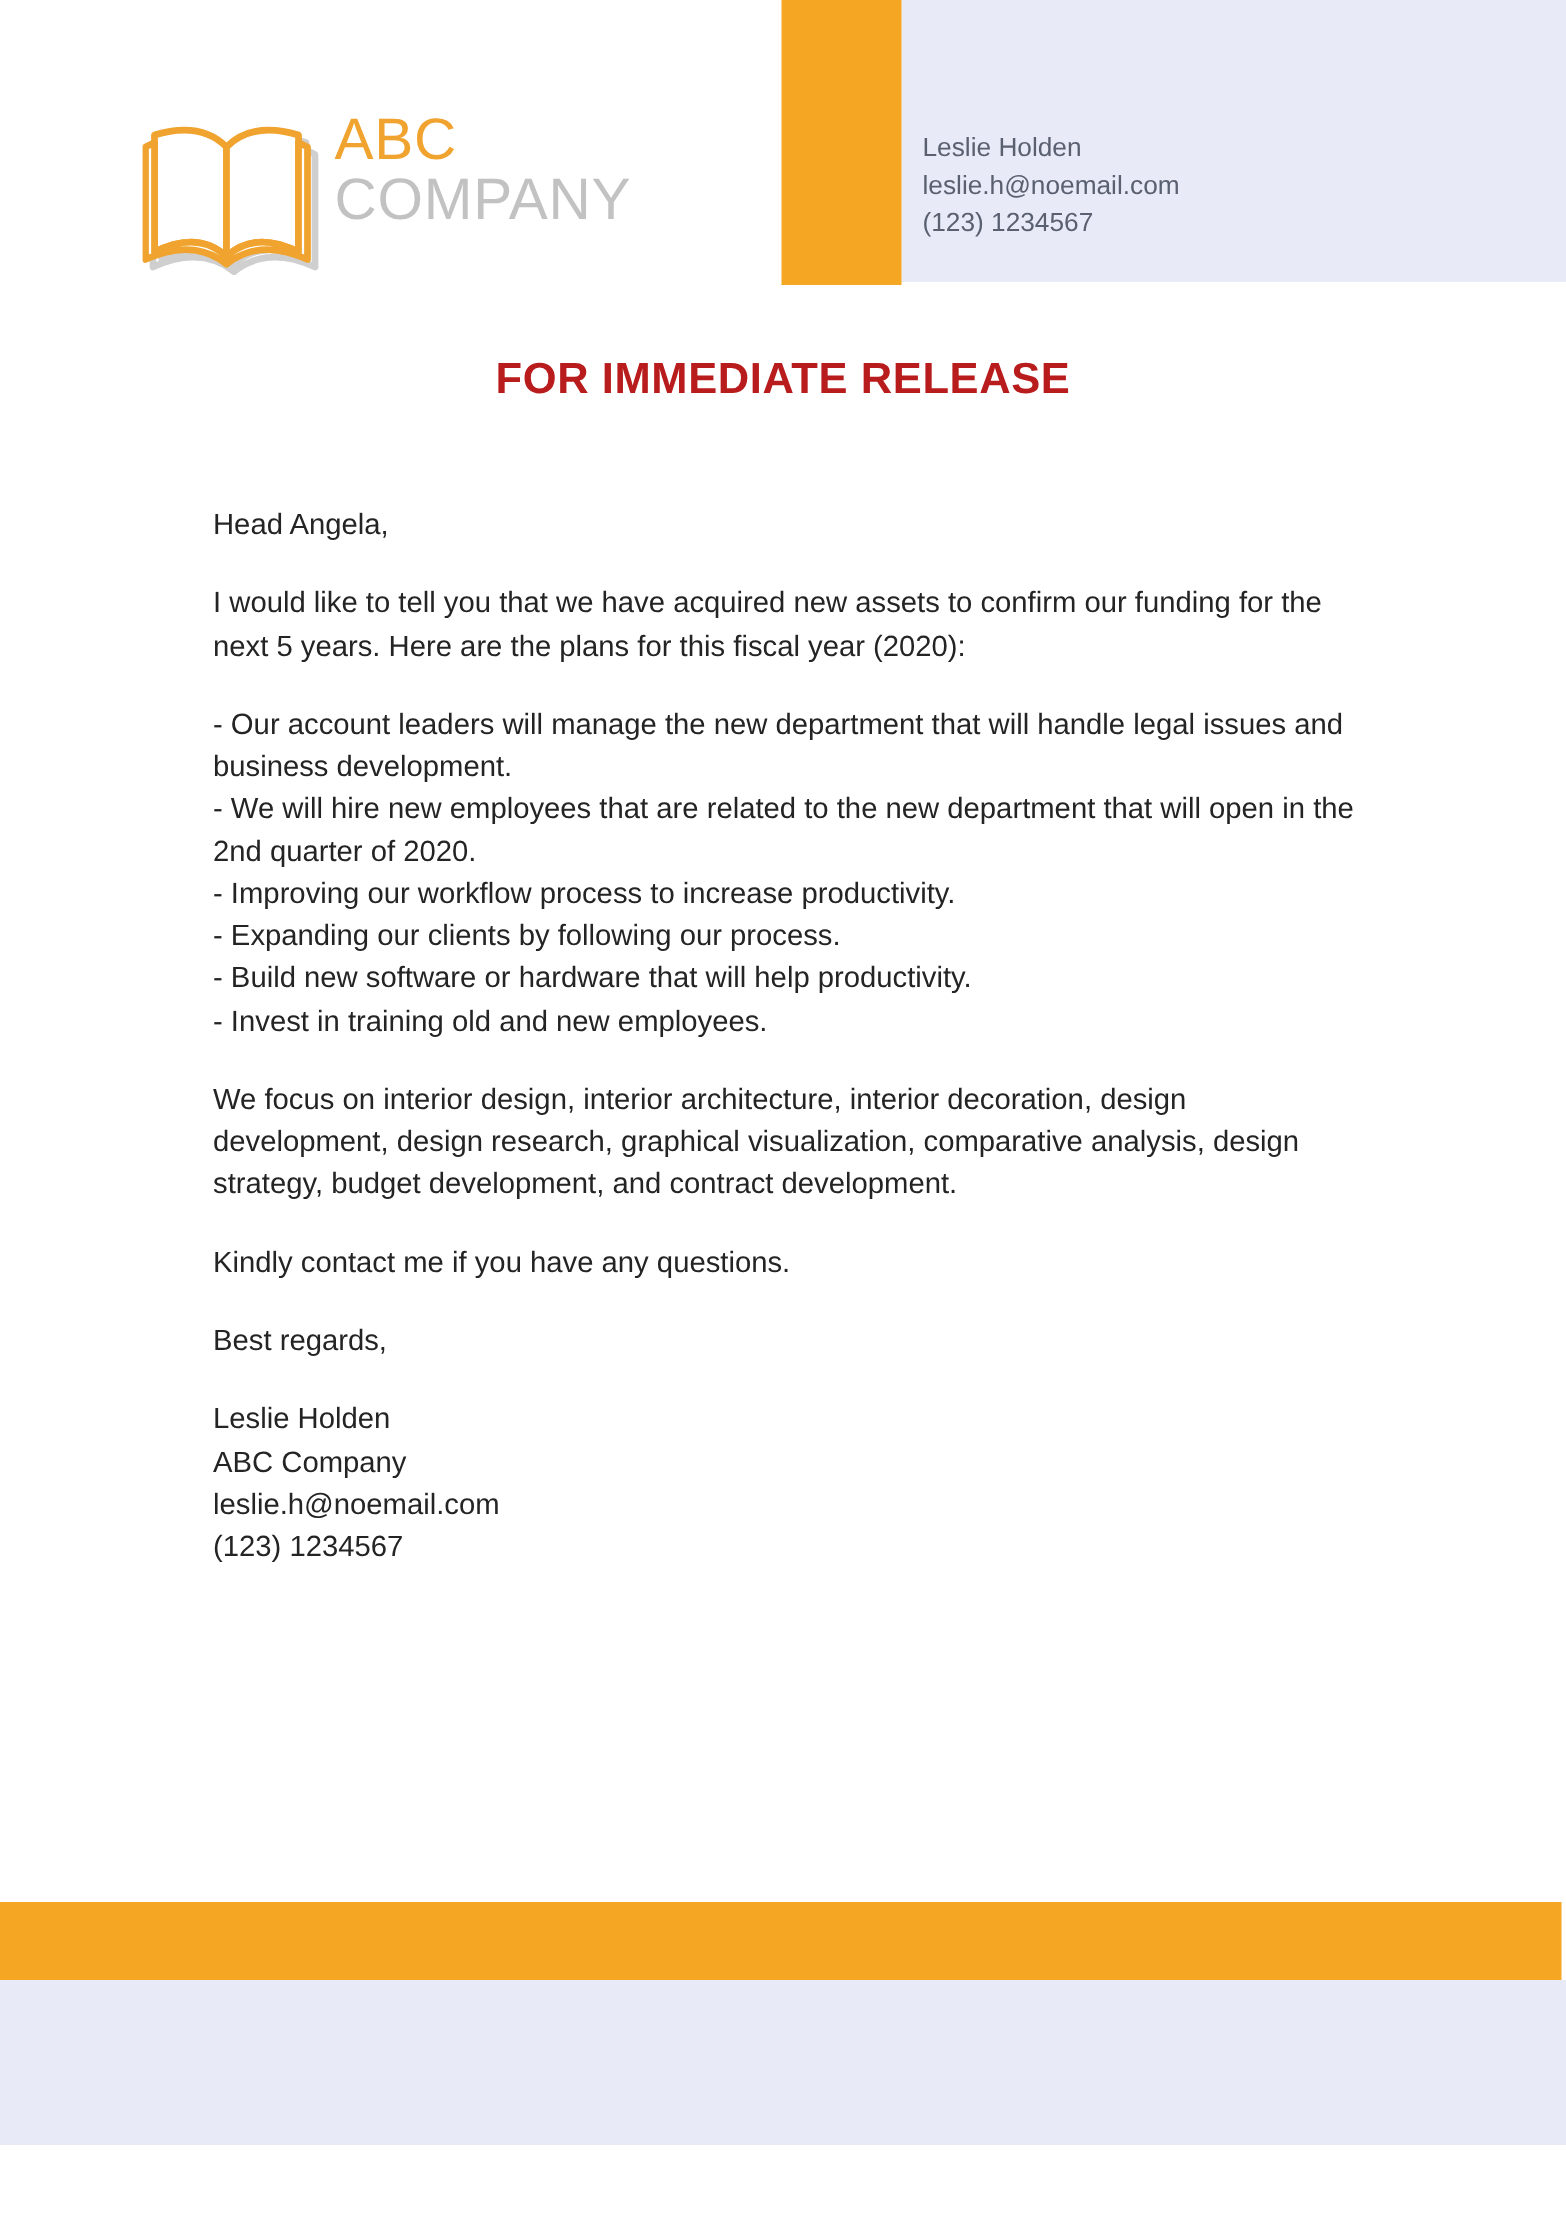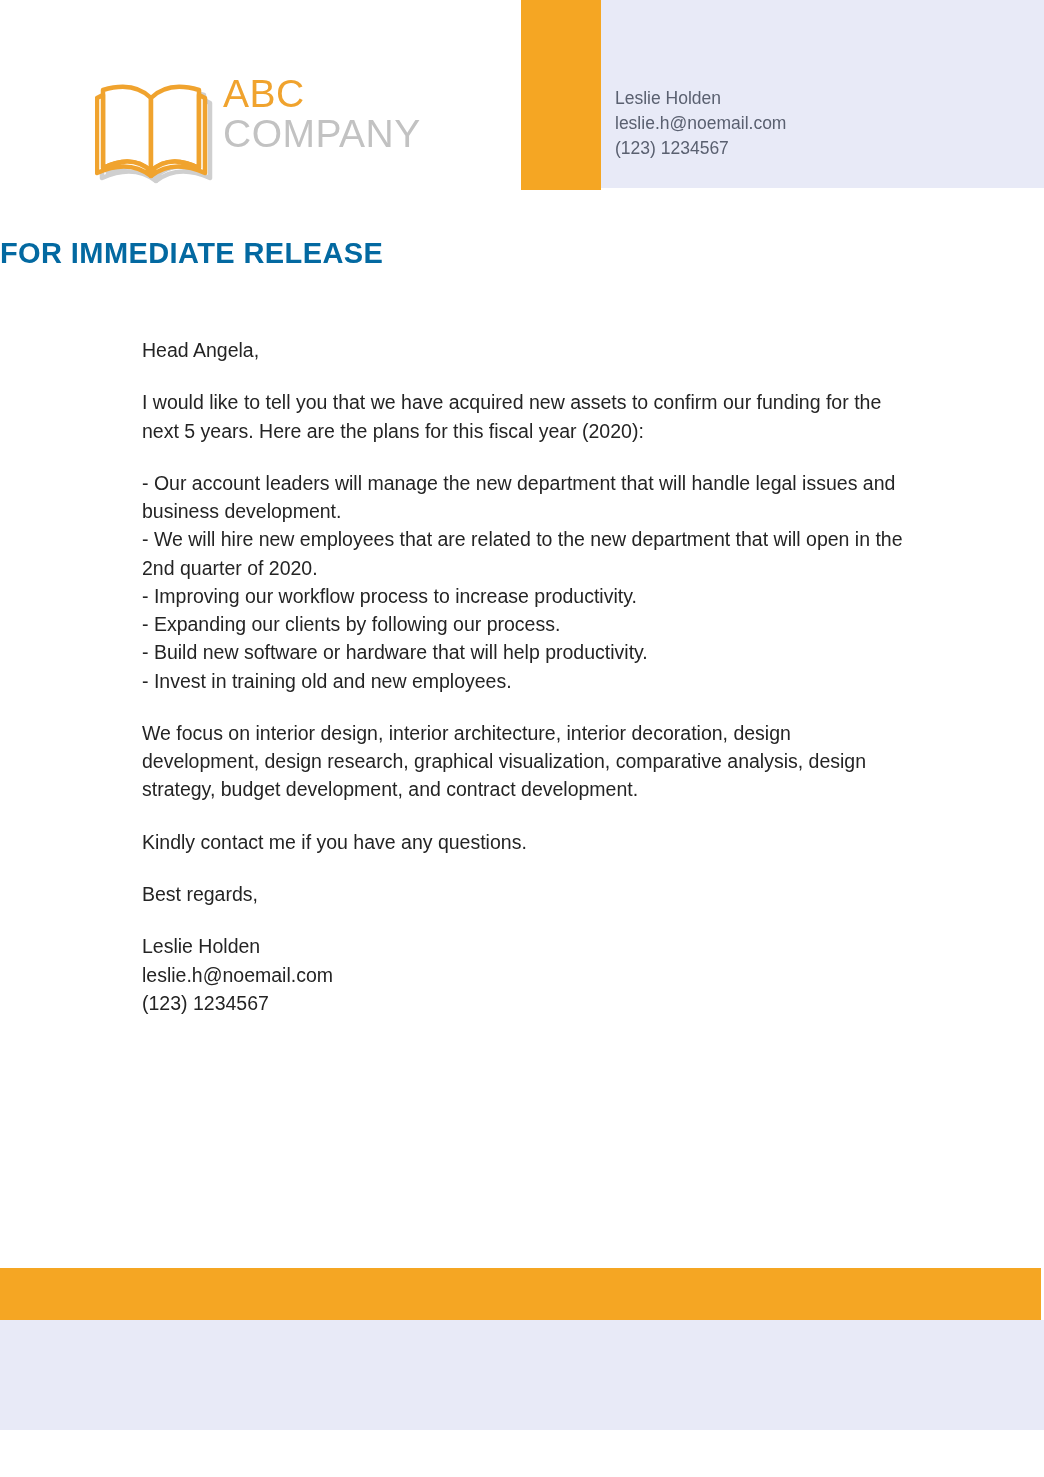--- a/index.html
+++ b/index.html
@@ -94,25 +94,25 @@
     color: #5a6070;
   }
   .contact span { display: block; white-space: pre; }
 
   
   .headline {
     position: absolute;
     left: 0;
     top: 237px;
     width: 1044px;
-    text-align: left;
+    text-align: center;
     font-size: 29px;
     font-weight: bold;
     letter-spacing: 0.4px;
-    color: #0369a1;
+    color: #b91c1c;
   }
 
   
   .body-copy {
     position: absolute;
     left: 142px;
     top: 336px;
     width: 765px;
     font-size: 19.5px;
     line-height: 1.45;
@@ -202,20 +202,21 @@
 
 
     <p>We focus on interior design, interior architecture, interior decoration, design development, design research, graphical visualization, comparative analysis, design strategy, budget development, and contract development.</p>
 
     <p>Kindly contact me if you have any questions.</p>
 
     <p>Best regards,</p>
 
     <p class="sig-block">
       <span class="line">Leslie Holden</span>
+      <span class="line">ABC Company</span>
       <span class="line">leslie.h@noemail.com</span>
       <span class="line">(123) 1234567</span>
     </p>
   </div>
 
   <div class="footer-orange"></div>
   <div class="footer-lavender"></div>
 
 </div>
 

